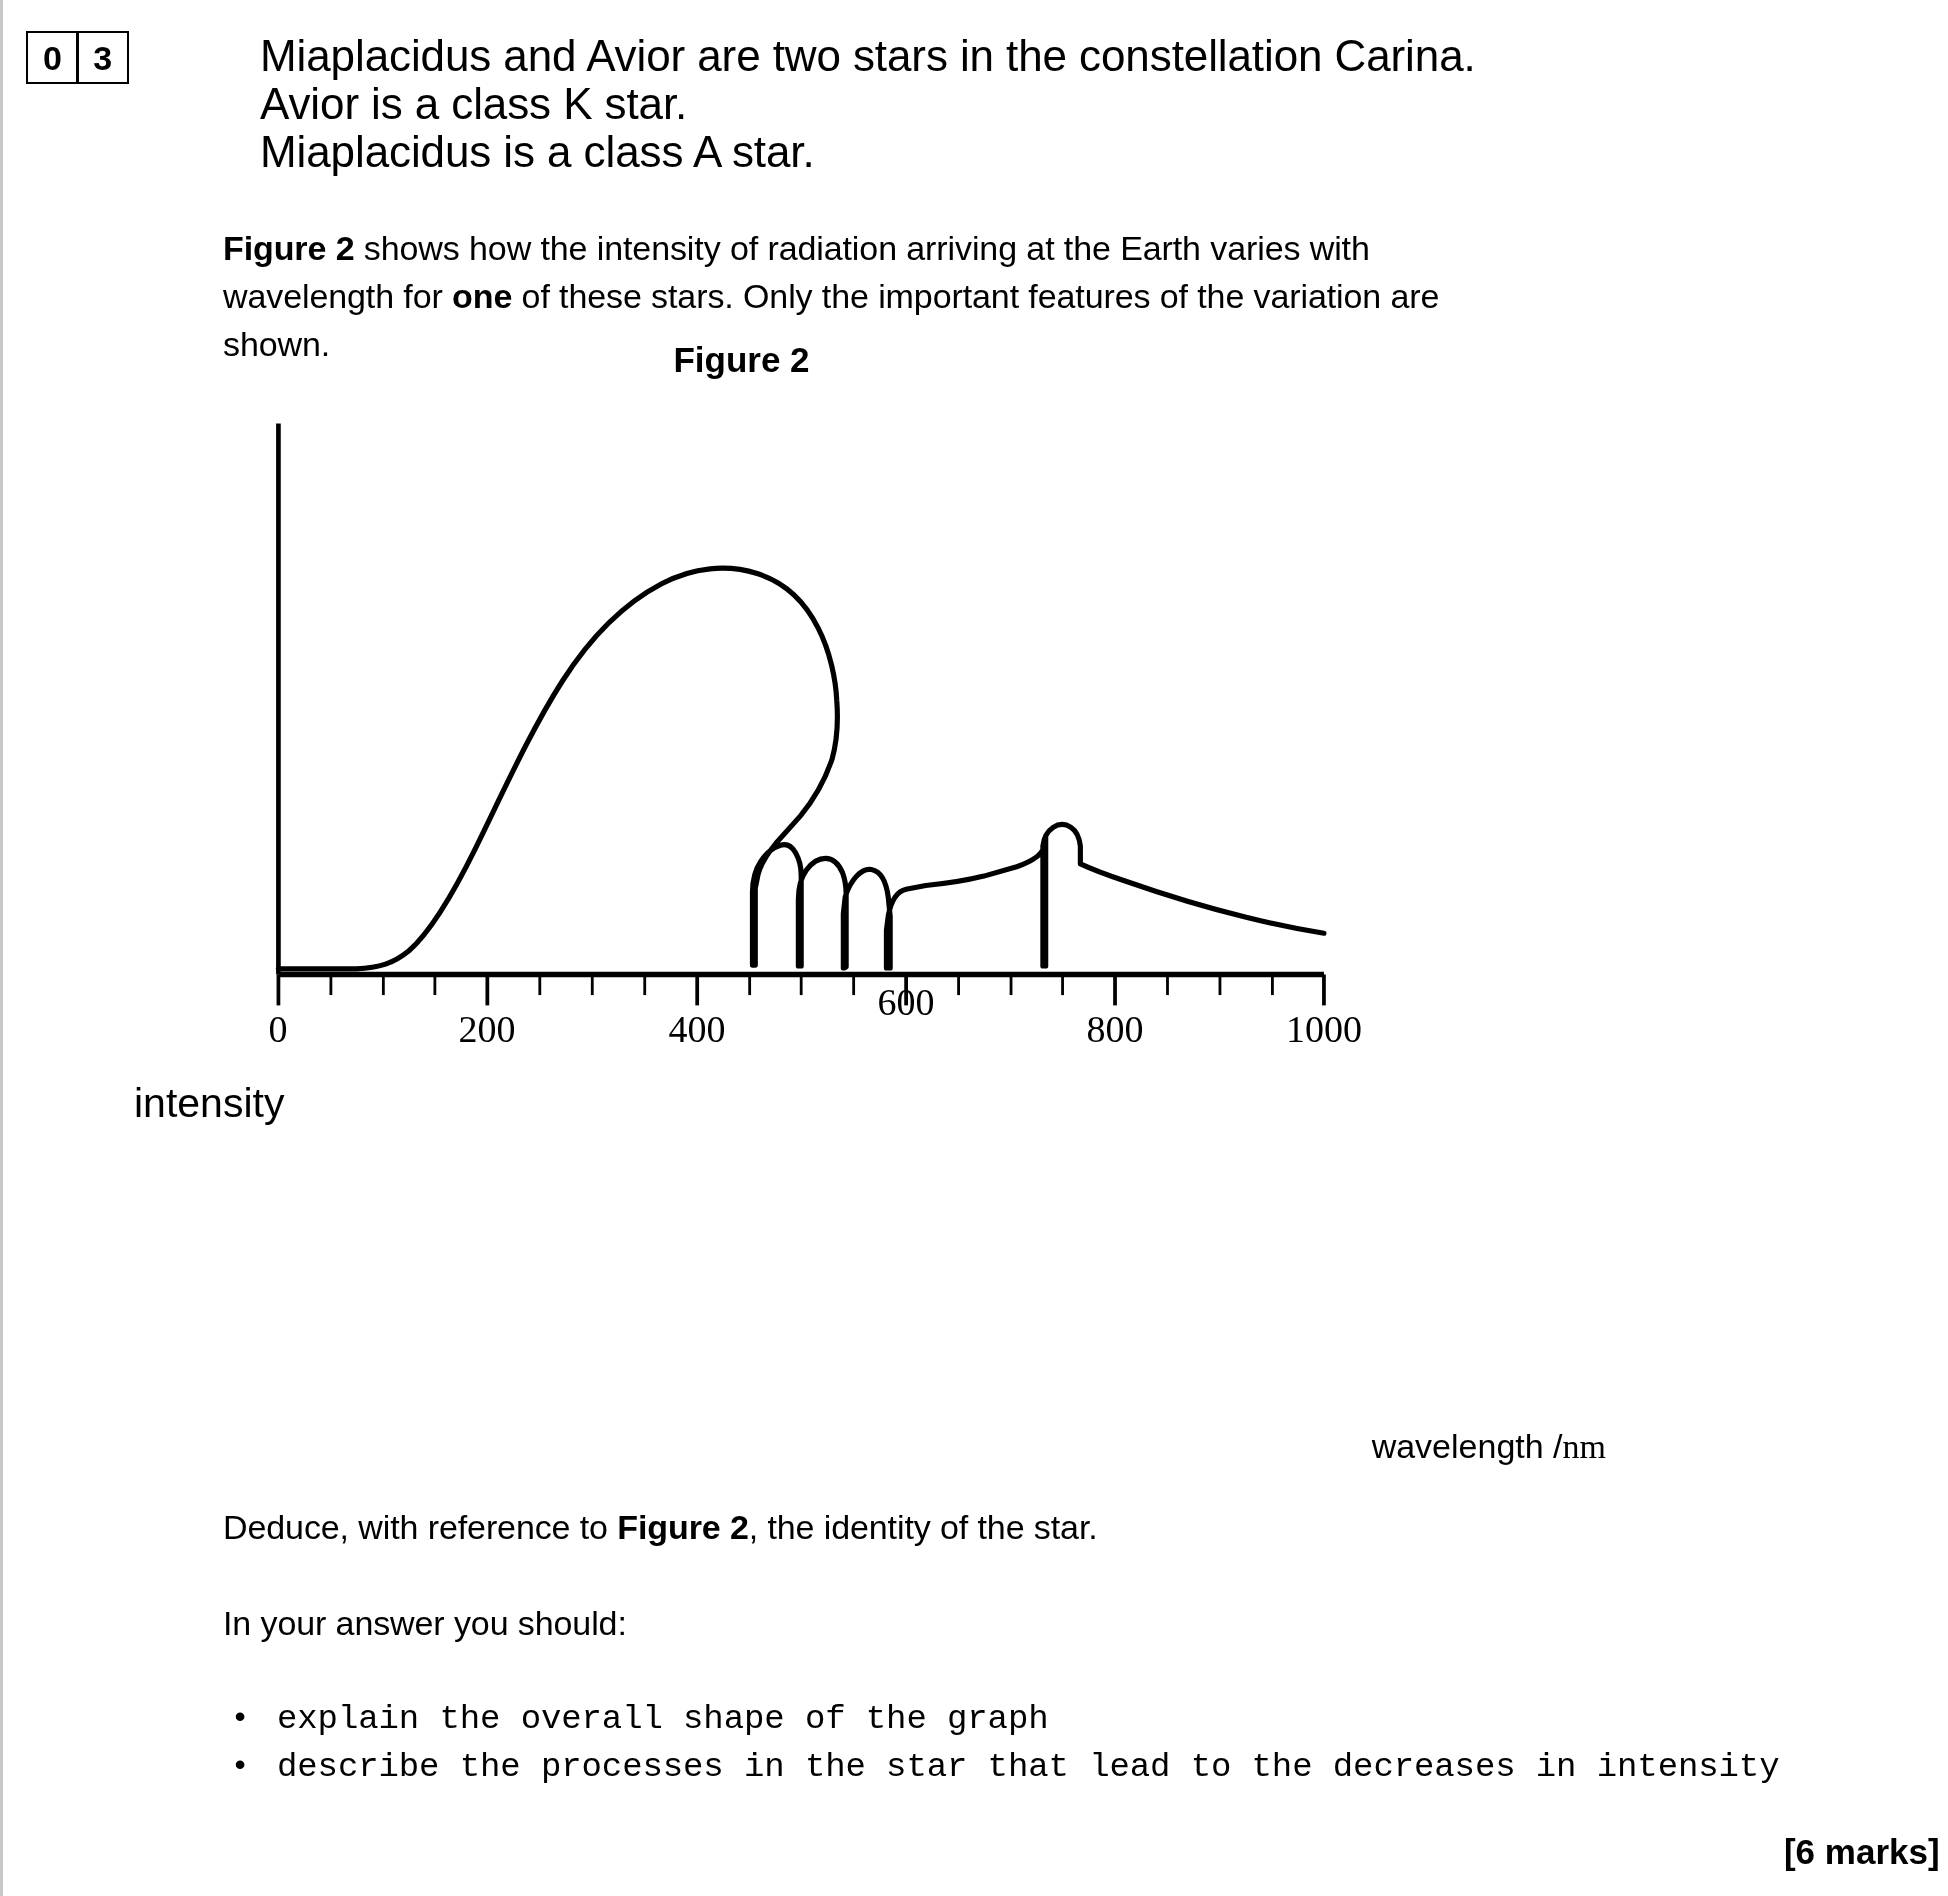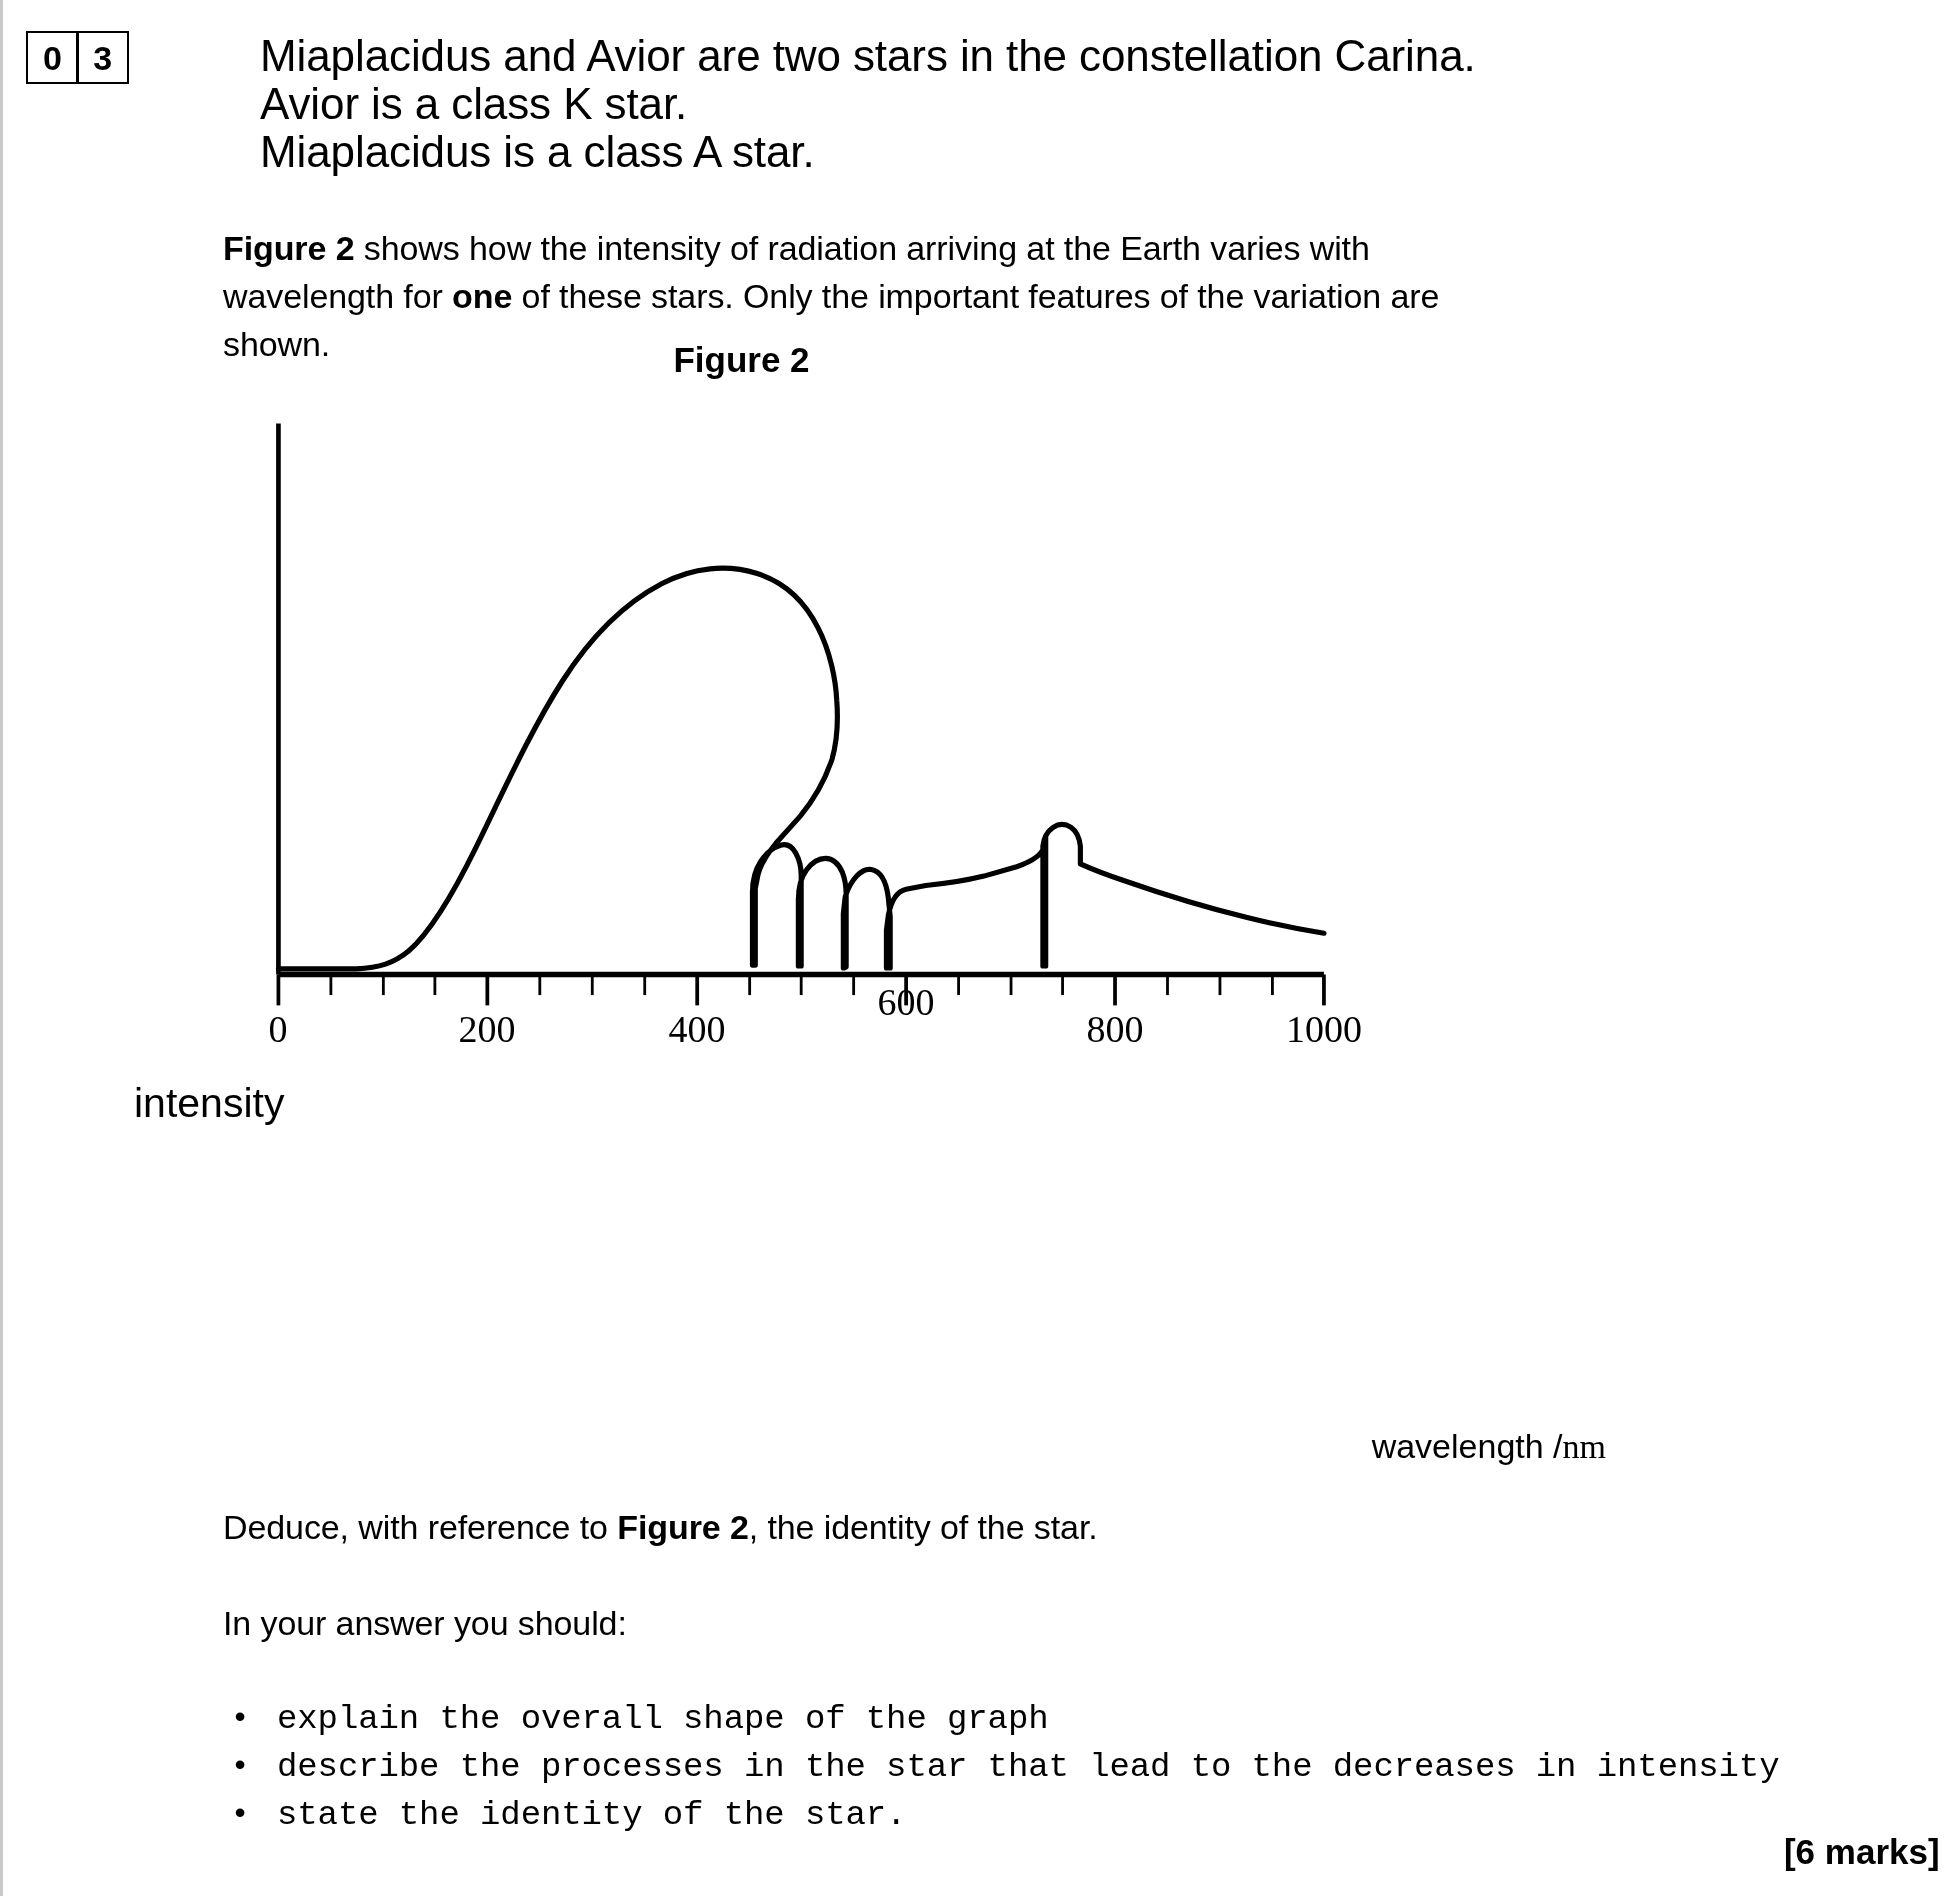--- a/index.html
+++ b/index.html
@@ -224,20 +224,19 @@
   </div>
 
   <div class="lower-text">
     <p><span>Deduce, with reference to </span><b>Figure 2</b><span>, the identity of the star.</span></p>
     <div class="para-gap"></div>
     <p>In your answer you should:</p>
     <div class="para-gap"></div>
     <ul class="answer-list">
       <li>explain the overall shape of the graph</li>
       <li>describe the processes in the star that lead to the decreases in intensity</li>
-      <li>state the identity of the star.</li>
     </ul>
   </div>
 
   <div class="marks">[6 marks]</div>
 
 </div>
 
 
 </body></html>

